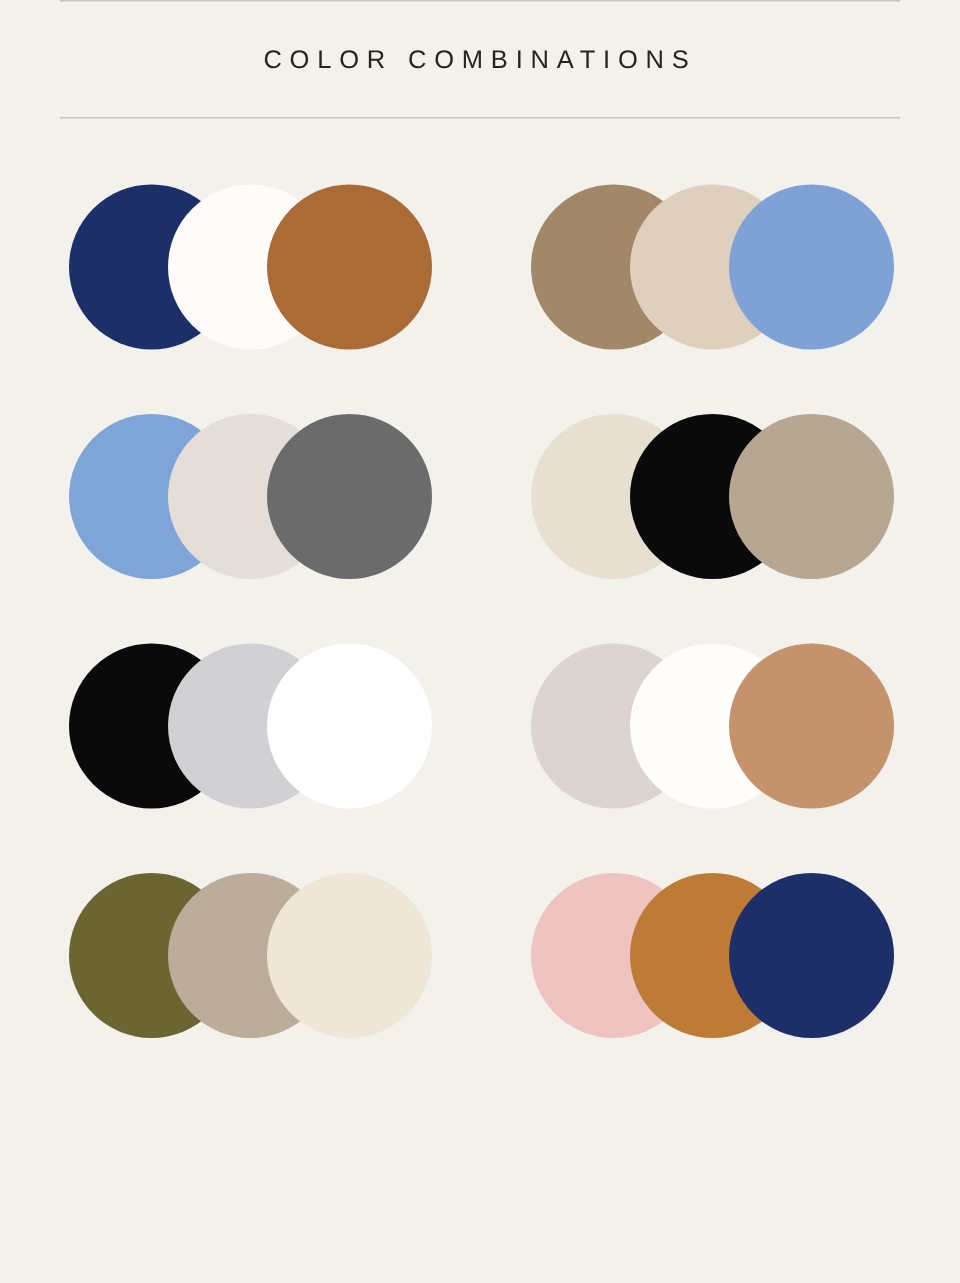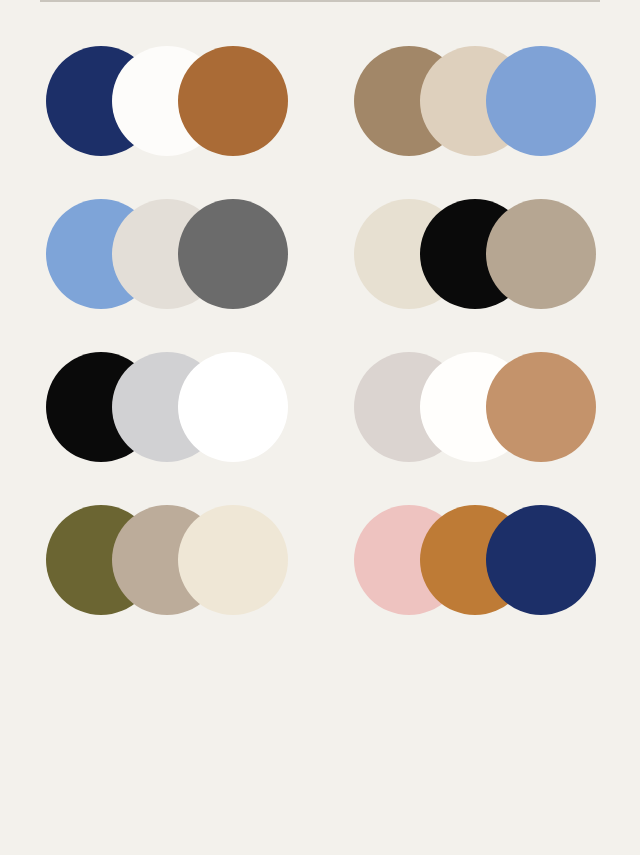--- a/index.html
+++ b/index.html
@@ -104,20 +104,23 @@
   .palette-row.last { margin-bottom: 0; }
 </style>
 </head>
 <body style="background: rgb(243, 241, 236);">
 
 <div class="page" style="background: rgb(243, 241, 236);">
 
 
   <div class="rule" style="background: rgb(201, 197, 189);"></div>
 
+  <div class="subtitle-wrap">
+    <div class="subtitle">COLOR COMBINATIONS</div>
+  </div>
 
   <div class="rule" style="background: rgb(201, 197, 189);"></div>
 
   <div class="grid">
 
     <div class="palette-row">
       <div class="palette">
           <div class="swatch s0" style="background: rgb(28, 47, 104);"></div>
           <div class="swatch s1" style="background: rgb(253, 252, 250);"></div>
           <div class="swatch s2" style="background: rgb(170, 107, 54);"></div>

